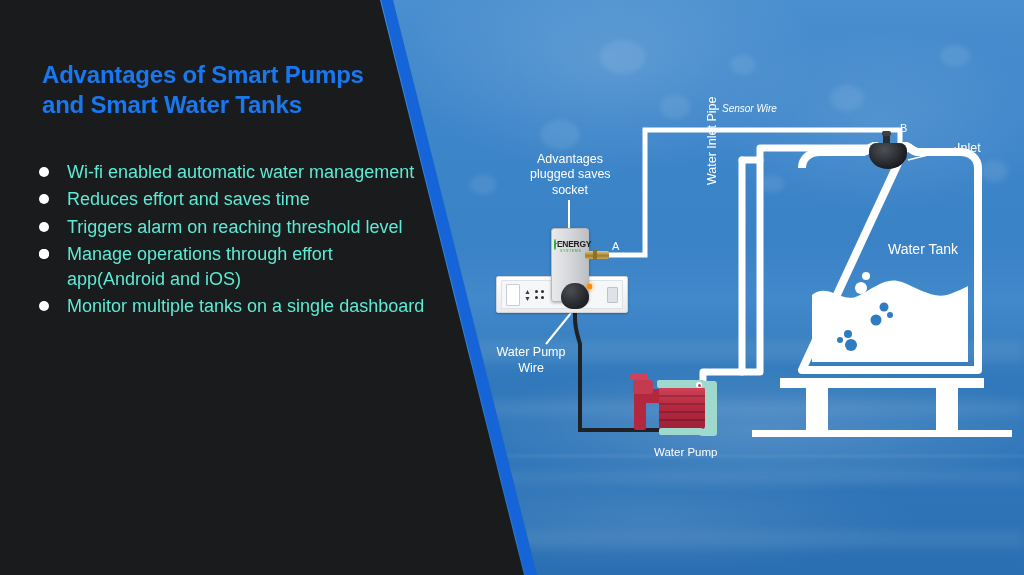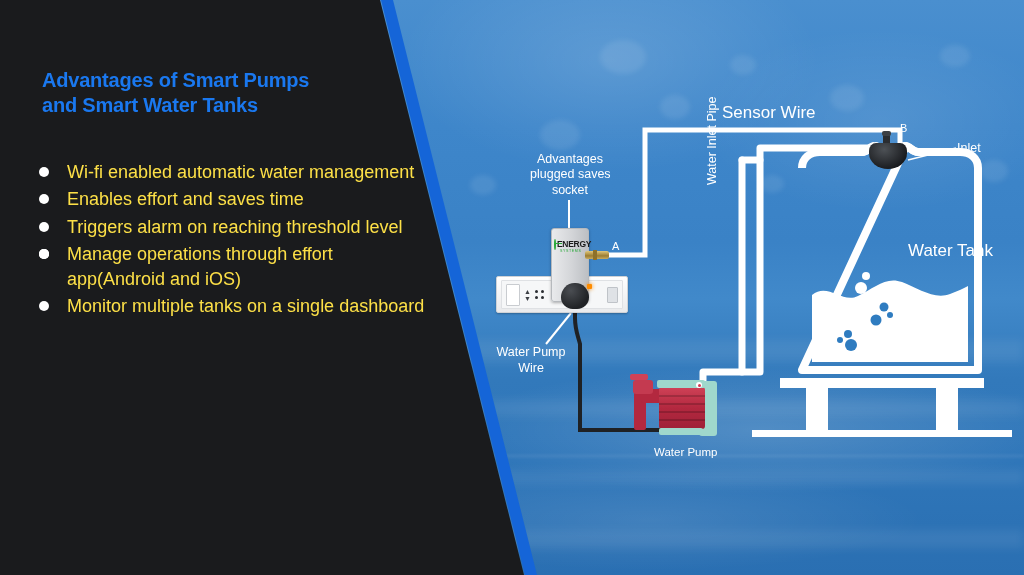--- a/index.html
+++ b/index.html
@@ -34,26 +34,26 @@
   }
   #diagstripe{
     position:absolute;left:0;top:0;width:600px;height:575px;
     background:#1565d8;
     clip-path:polygon(381px 0, 393px 0, 537px 575px, 525px 575px);
     z-index:5;
   }
 
   
   #title{
-    position:absolute;left:42px;top:68px;width:340px;z-index:8;
-    color:#1a78ef;font-weight:bold;font-size:20px;line-height:1.27;
+    position:absolute;left:42px;top:60px;width:340px;z-index:8;
+    color:#1a78ef;font-weight:bold;font-size:24px;line-height:1.27;
     letter-spacing:-0.2px;
   }
   #bullets{position:absolute;left:30px;top:160px;width:400px;z-index:8;}
-  .bul{position:relative;padding-left:37px;color:#fde047;font-size:18px;line-height:1.36;margin-bottom:3px;}
+  .bul{position:relative;padding-left:37px;color:#5eead4;font-size:18px;line-height:1.36;margin-bottom:3px;}
   .bul .dot{position:absolute;left:9px;top:7px;width:10px;height:10px;border-radius:50%;background:#fff;}
 
   
   .lbl{position:absolute;color:#fff;font-size:11.5px;z-index:12;white-space:nowrap;}
   .lbl.c{text-align:center;}
 
   svg.dia{position:absolute;left:0;top:0;width:1024px;height:575px;z-index:10;}
 
   
   #board{
@@ -219,56 +219,56 @@
   <div id="pumpshaft"></div>
   <div id="pumpneck"></div>
   <div id="pumpbody">
     <div class="pumpfin" style="top:8px;"></div>
     <div class="pumpfin" style="top:16px;"></div>
     <div class="pumpfin" style="top:24px;"></div>
     <div class="pumpfin" style="top:32px;"></div>
   </div>
   <div id="pumpdot"></div>
 
-  <div class="lbl" style="left:722px;top:103px;font-size:17px;">Sensor Wire</div>
+  <div class="lbl" style="left:722px;top:103px;font-size:10px;font-style:italic;">Sensor Wire</div>
 
   <div class="lbl" style="left:900px;top:122px;font-size:11px;">B</div>
 
   <div class="lbl" style="left:957px;top:141px;font-size:12.5px;">Inlet</div>
 
   <div class="lbl c" style="left:612px;top:240px;font-size:11px;">A</div>
 
   <div class="lbl c" style="left:530px;top:152px;width:80px;font-size:12.5px;line-height:1.22;">
     <div>Advantages</div>
     <div>plugged saves</div>
     <div>socket</div>
   </div>
 
   <div class="lbl" style="left:705px;top:185px;font-size:12.5px;transform:rotate(-90deg);transform-origin:left top;">Water Inlet Pipe</div>
 
-  <div class="lbl" style="left:908px;top:241px;font-size:17px;">Water Tank</div>
+  <div class="lbl" style="left:888px;top:241px;font-size:14px;">Water Tank</div>
 
   <div class="lbl c" style="left:483px;top:345px;width:96px;font-size:12.5px;line-height:1.25;">
     <div>Water Pump</div>
     <div>Wire</div>
   </div>
 
   <div class="lbl" style="left:654px;top:446px;font-size:11.5px;">Water Pump</div>
 
   <div id="leftdark"></div>
   <div id="diagstripe"></div>
 
   <div id="title">
     <div>Advantages of Smart Pumps</div>
     <div>and Smart Water Tanks</div>
   </div>
 
   <div id="bullets">
     <div class="bul"><span class="dot"></span><span>Wi-fi enabled automatic water management</span></div>
-    <div class="bul"><span class="dot"></span><span>Enables effort and saves time</span></div>
+    <div class="bul"><span class="dot"></span><span>Reduces effort and saves time</span></div>
     <div class="bul"><span class="dot"></span><span>Triggers alarm on reaching threshold level</span></div>
     <div class="bul"><span class="dot"></span></div>
     <div class="bul"><span class="dot"></span></div>
     <div class="bul"><span class="dot"></span><span>Manage operations through effort app(Android and iOS)</span></div>
     <div class="bul"><span class="dot"></span><span>Monitor multiple tanks on a single dashboard</span></div>
   </div>
 
 </div>
 
 </body></html>

